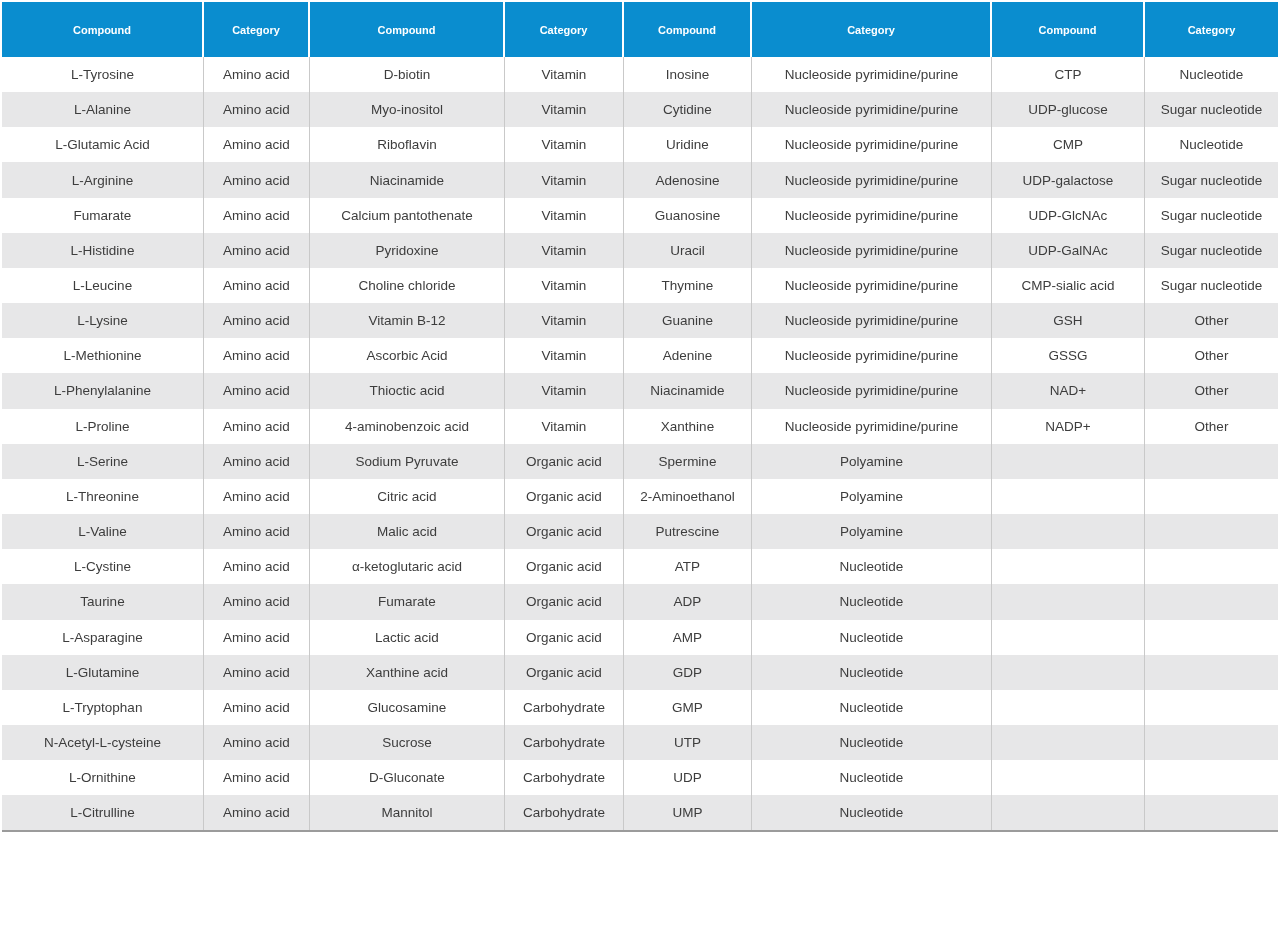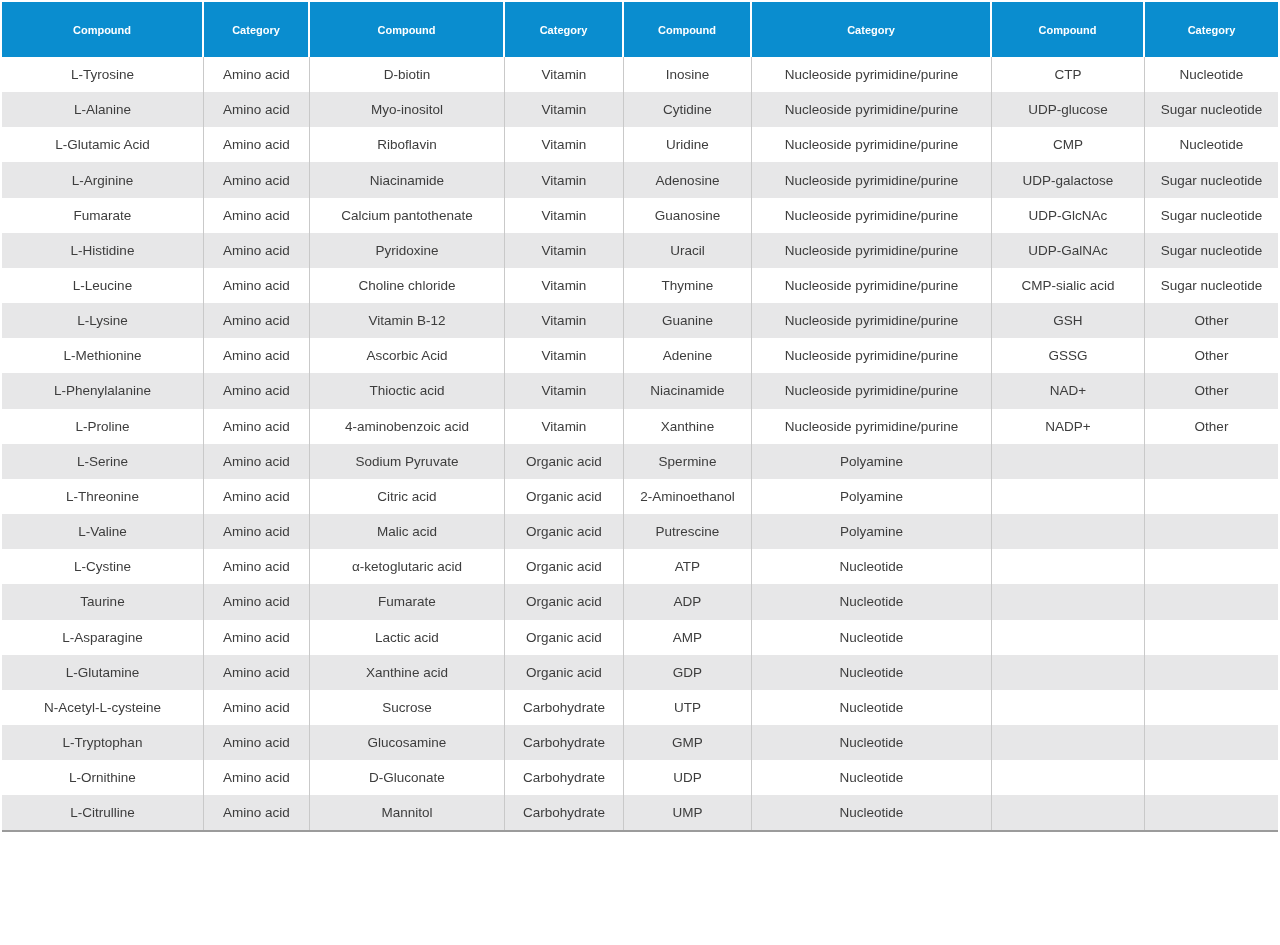--- a/index.html
+++ b/index.html
@@ -272,35 +272,35 @@
           <td>L-Glutamine</td>
           <td>Amino acid</td>
           <td>Xanthine acid</td>
           <td>Organic acid</td>
           <td>GDP</td>
           <td>Nucleotide</td>
           <td></td>
           <td></td>
         </tr>
         <tr>
+          <td>L-Tryptophan</td>
+          <td>Amino acid</td>
+          <td>Glucosamine</td>
+          <td>Carbohydrate</td>
+          <td>GMP</td>
+          <td>Nucleotide</td>
+          <td></td>
+          <td></td>
+        </tr>
+        <tr>
           <td>N-Acetyl-L-cysteine</td>
           <td>Amino acid</td>
           <td>Sucrose</td>
           <td>Carbohydrate</td>
           <td>UTP</td>
-          <td>Nucleotide</td>
-          <td></td>
-          <td></td>
-        </tr>
-        <tr>
-          <td>L-Tryptophan</td>
-          <td>Amino acid</td>
-          <td>Glucosamine</td>
-          <td>Carbohydrate</td>
-          <td>GMP</td>
           <td>Nucleotide</td>
           <td></td>
           <td></td>
         </tr>
         <tr>
           <td>L-Ornithine</td>
           <td>Amino acid</td>
           <td>D-Gluconate</td>
           <td>Carbohydrate</td>
           <td>UDP</td>

